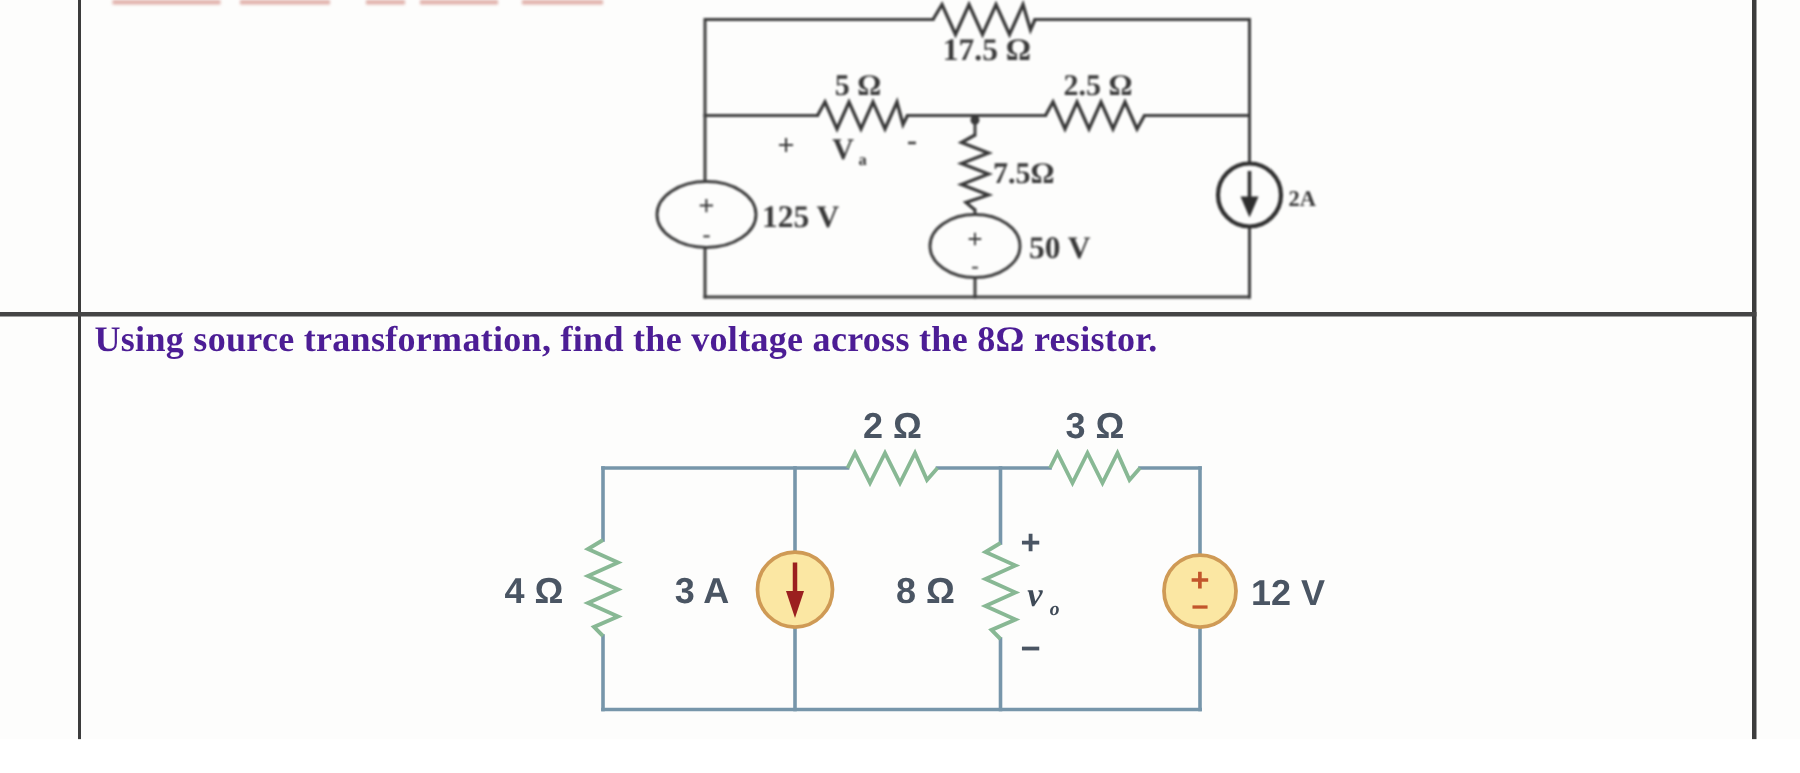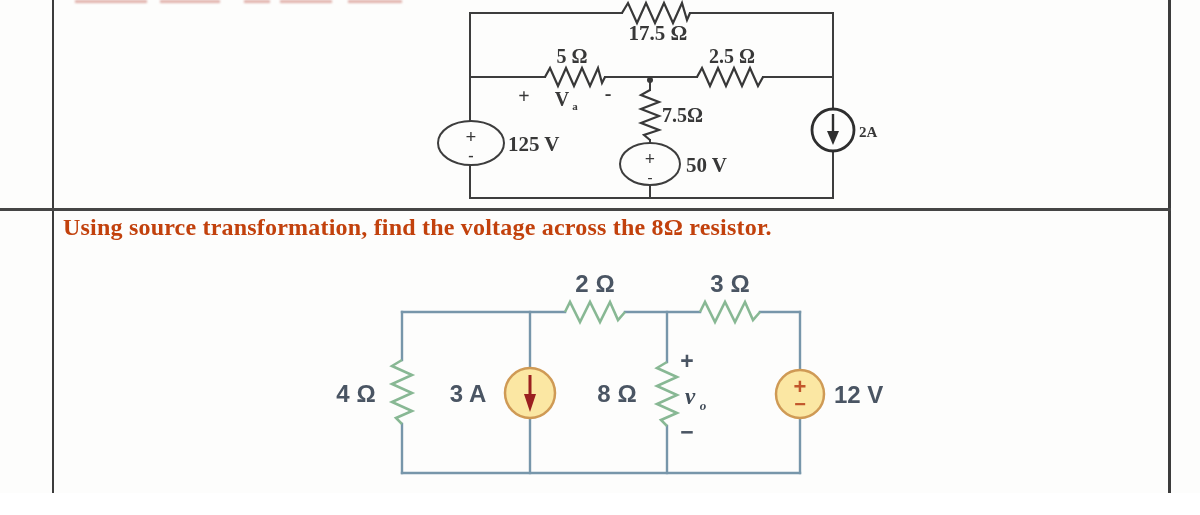--- a/index.html
+++ b/index.html
@@ -8,21 +8,21 @@
     font-family:"Liberation Serif",serif;
   }
   .vline{position:absolute;top:0;bottom:0;background:#3c3c3c;}
   .vline.left{left:52px;width:2px;}
   .vline.right{left:1168px;width:3px;}
   .hline{position:absolute;left:0;top:208px;width:1171px;height:3px;background:#454545;}
   .red-mark{position:absolute;top:0;height:3px;background:rgba(186,72,58,.42);filter:blur(1px);}
   .question{
     position:absolute;left:63px;top:214px;width:860px;
     font-family:"Liberation Serif",serif;font-weight:bold;font-size:24px;
-    color:#c2410c;letter-spacing:.2px;filter:blur(.3px);white-space:nowrap;
+    color:#4c1d95;letter-spacing:.2px;filter:blur(.3px);white-space:nowrap;
   }
   svg.circuit{position:absolute;overflow:visible;}
   svg.top-circuit{left:430px;top:0;filter:blur(.6px);}
   svg.bottom-circuit{left:330px;top:255px;filter:blur(.35px);}
   .twire{stroke:#3d3d3d;stroke-width:2;fill:none;stroke-linecap:square;}
   .tres{stroke:#383838;stroke-width:2.2;fill:none;stroke-linejoin:miter;}
   .tlabel{font-family:"Liberation Serif",serif;font-weight:bold;fill:#383838;}
   .bwire{stroke:#7796aa;stroke-width:2.4;fill:none;stroke-linecap:square;}
   .bres{stroke:#88b894;stroke-width:2.6;fill:none;stroke-linejoin:miter;}
   .blabel{font-family:"Liberation Sans",sans-serif;font-weight:bold;fill:#4a5563;}

